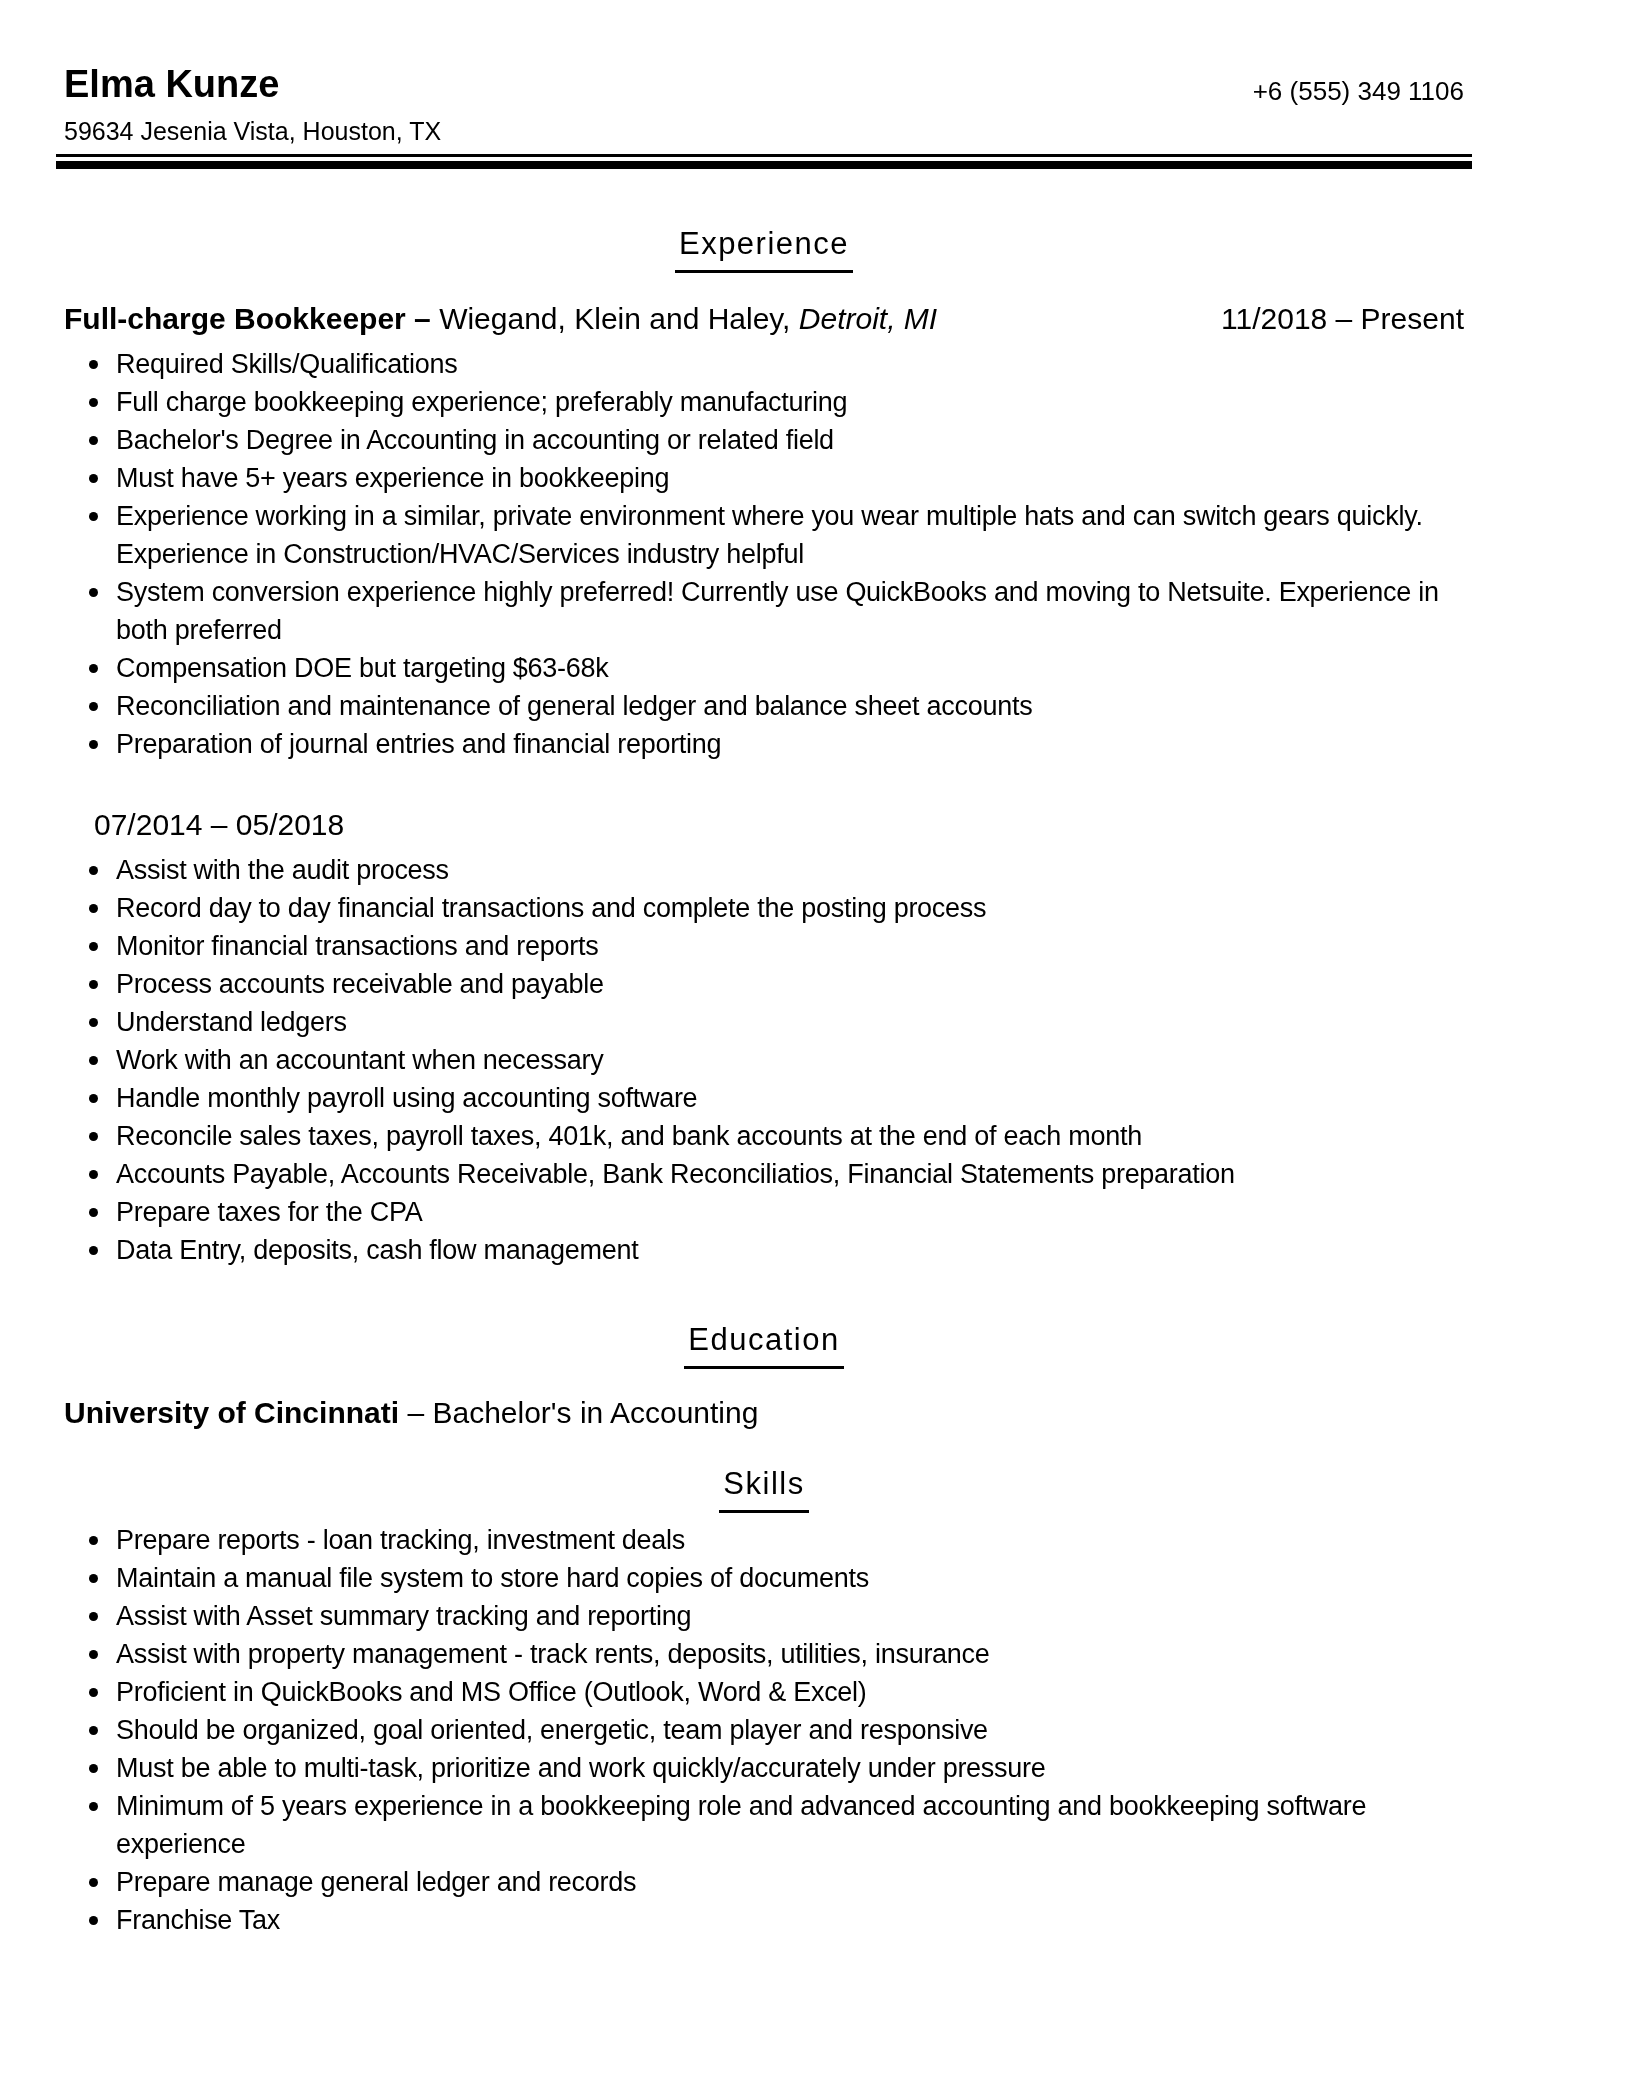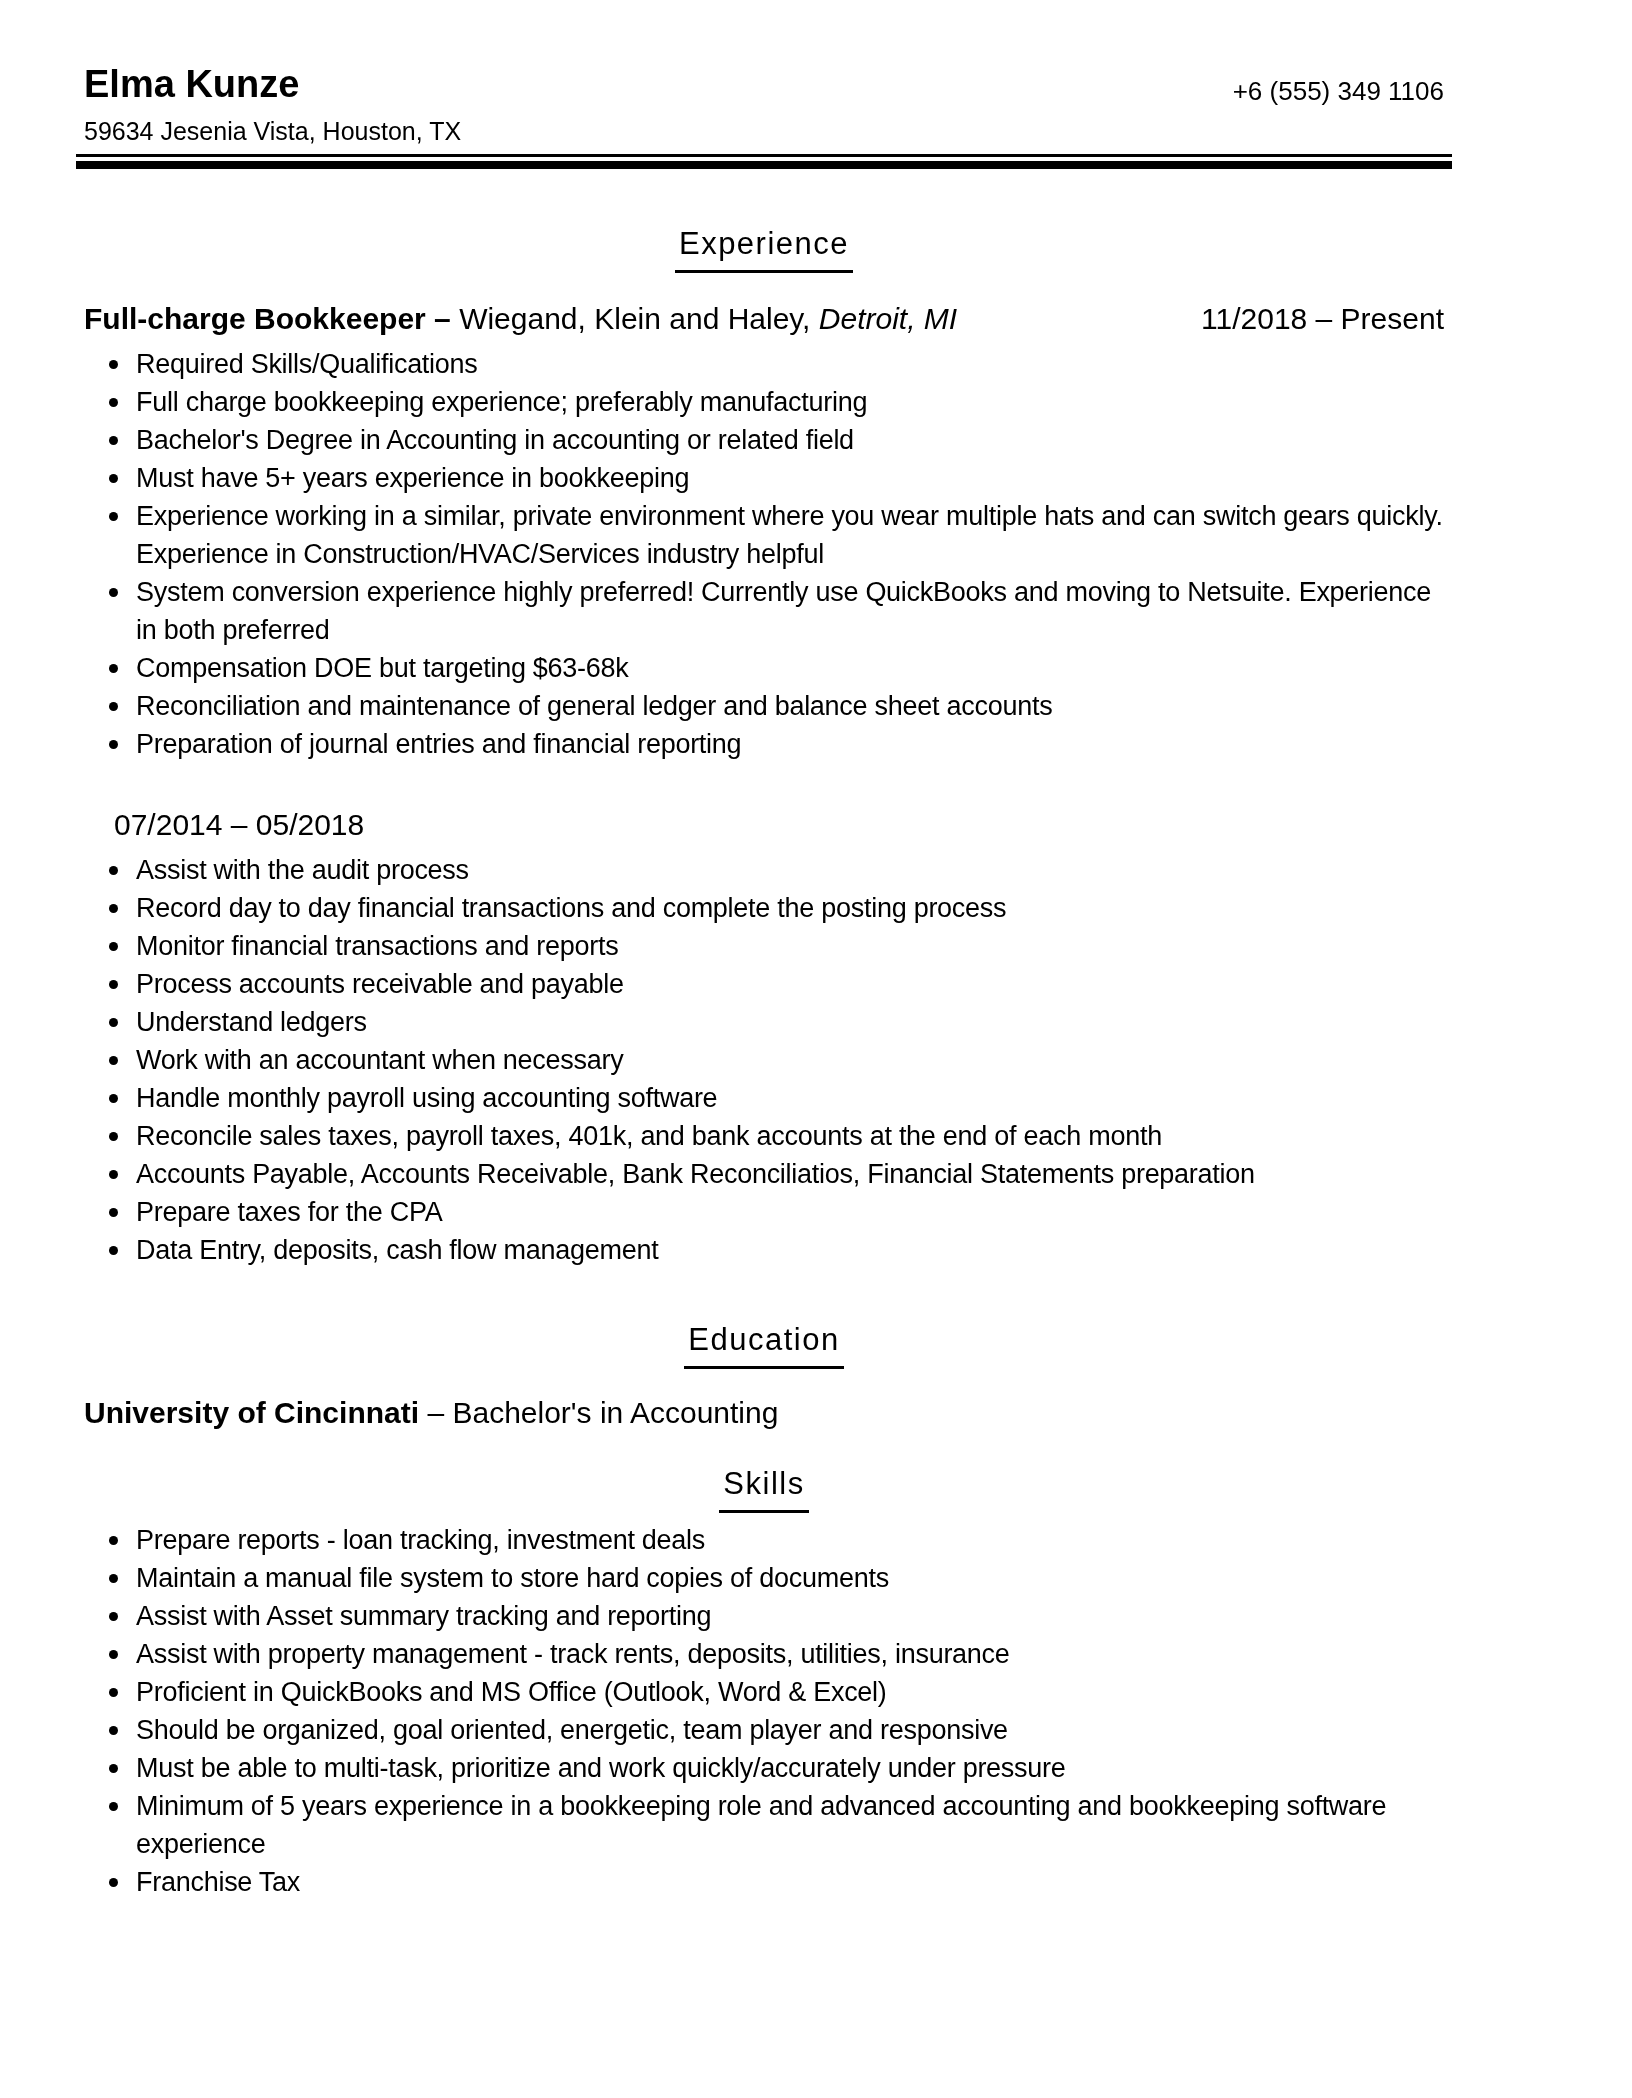--- a/index.html
+++ b/index.html
@@ -2,21 +2,21 @@
 <html><head>
 <meta charset="utf-8">
 <style>
   html, body { margin: 0; padding: 0; background: #ffffff; }
   body {
     width: 1632px; height: 2098px;
     color: #000000;
     font-family: "Liberation Sans", sans-serif;
     overflow: hidden;
   }
-  .page { box-sizing: border-box; width: 1528px; height: 2098px; padding: 64px 76px 0; }
+  .page { box-sizing: border-box; width: 1528px; height: 2098px; padding: 64px 56px 0; }
   .tx { padding: 0 8px; }
 
   
   .header-top { display: flex; justify-content: space-between; align-items: flex-end; }
   .name { font-size: 38px; font-weight: 700; line-height: 40px; letter-spacing: 0; }
   .phone { font-size: 26px; line-height: 30px; position: relative; top: 2px; }
   .address { font-size: 25px; line-height: 30px; margin-top: 12px; }
   .rule { margin-top: 8px; border-top: 3px solid #000; border-bottom: 8px solid #000; height: 4px; }
 
   
@@ -151,18 +151,19 @@
         <li>Assist with property management - track rents, deposits, utilities, insurance</li>
 
         <li>Proficient in QuickBooks and MS Office (Outlook, Word &amp; Excel)</li>
 
         <li>Should be organized, goal oriented, energetic, team player and responsive</li>
 
         <li>Must be able to multi-task, prioritize and work quickly/accurately under pressure</li>
 
         <li>Minimum of 5 years experience in a bookkeeping role and advanced accounting and bookkeeping software experience</li>
 
+        <li>Prepare manage general ledger and records</li>
 
         <li>Franchise Tax</li>
       </ul>
   </div>
 
 </div>
 
 </body></html>

